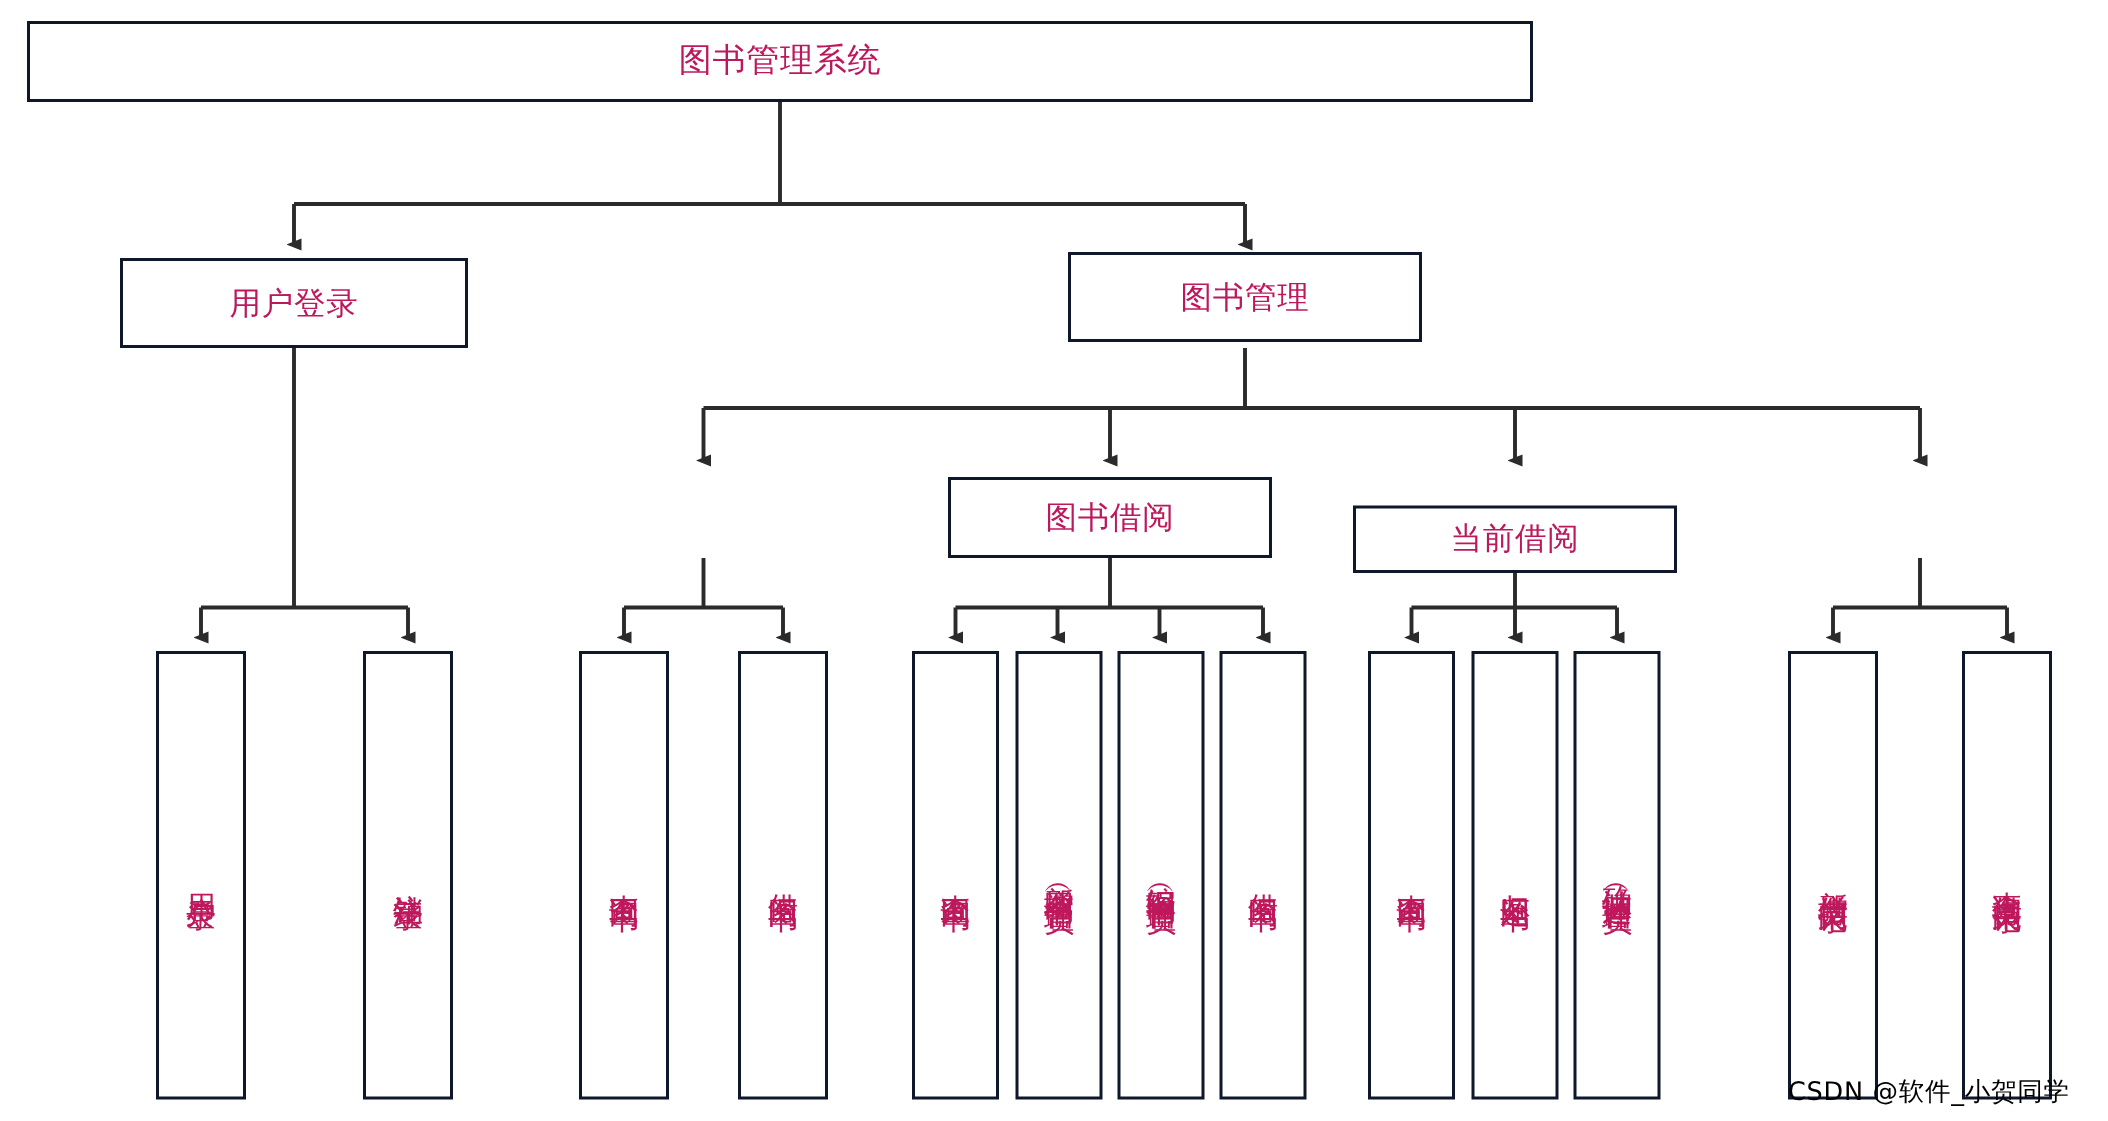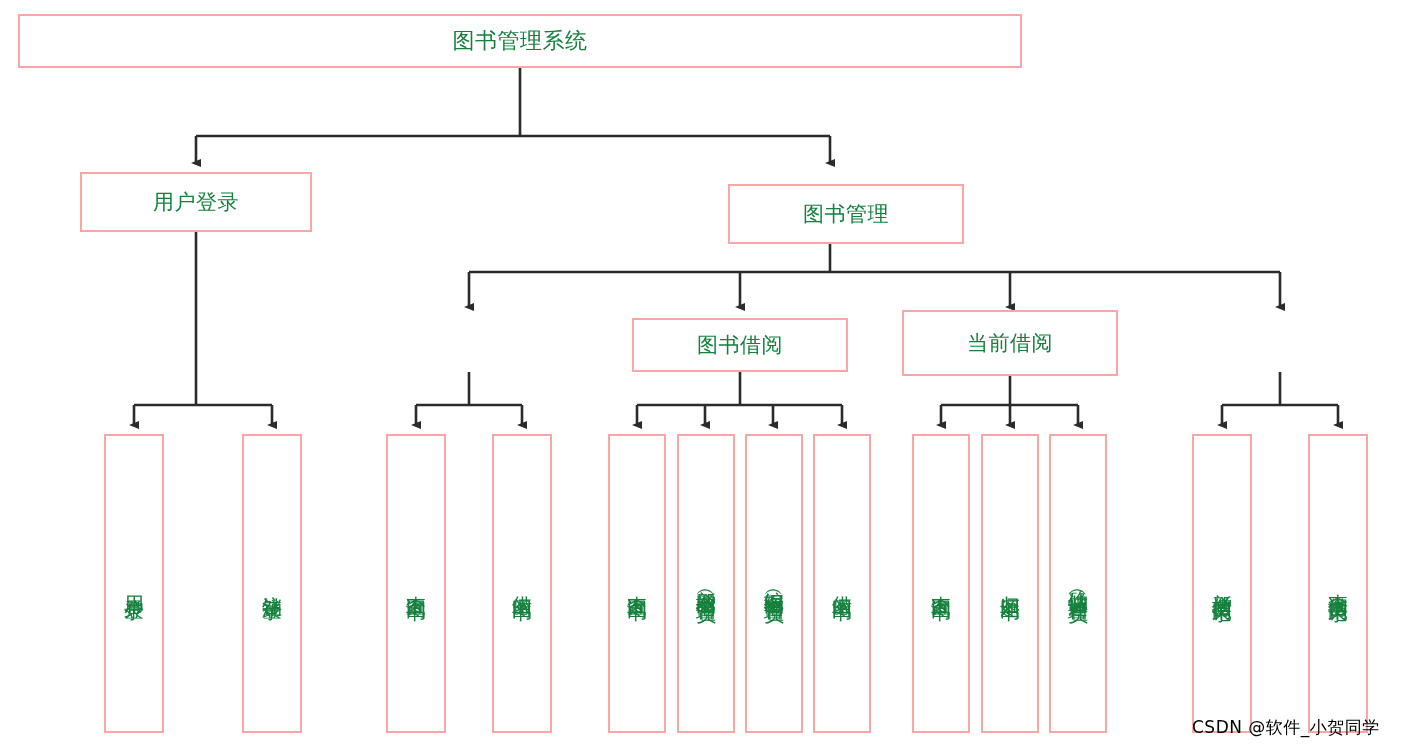--- a/index.html
+++ b/index.html
@@ -22,26 +22,26 @@
     position: absolute;
     left: 0;
     top: 0;
     width: 1405px;
     height: 747px;
     pointer-events: none;
   }
   .node {
     position: absolute;
     box-sizing: border-box;
-    border: 2px solid #fca5a5;
+    border: 2px solid #0f172a;
     background: #ffffff;
     display: flex;
     align-items: center;
     justify-content: center;
-    color: #15803d;
+    color: #be185d;
   }
   .node .label {
     font-size: 21px;
     line-height: 1.15;
     letter-spacing: 0.5px;
     white-space: nowrap;
     text-align: center;
   }
   .node.root .label { font-size: 22px; }
   .node.lvl2 .label { font-size: 21px; }
@@ -122,28 +122,28 @@
     </g>
   </svg>
 
   <div class="node root" style="left:18px; top:14px; width:1004px; height:54px;">
     <span class="label">图书管理系统</span>
   </div>
 
   <div class="node lvl2" style="left:80px; top:172px; width:232px; height:60px;">
     <span class="label">用户登录</span>
   </div>
-  <div class="node lvl2" style="left:712px; top:184px; width:236px; height:60px;margin-left:16px;">
+  <div class="node lvl2" style="left:712px; top:168px; width:236px; height:60px;">
     <span class="label">图书管理</span>
   </div>
 
   <div class="node lvl3" style="left:632px; top:318px; width:216px; height:54px;">
     <span class="label">图书借阅</span>
   </div>
-  <div class="node lvl3" style="left:902px; top:310px; width:216px; height:66px;">
+  <div class="node lvl3" style="left:902px; top:337px; width:216px; height:45px;">
     <span class="label">当前借阅</span>
   </div>
 
   <div class="node leaf" style="left:104px; top:434px; width:60px; height:299px;">
     <span class="label">用户登录</span>
   </div>
   <div class="node leaf" style="left:242px; top:434px; width:60px; height:299px;">
     <span class="label">注销登录</span>
   </div>
 

